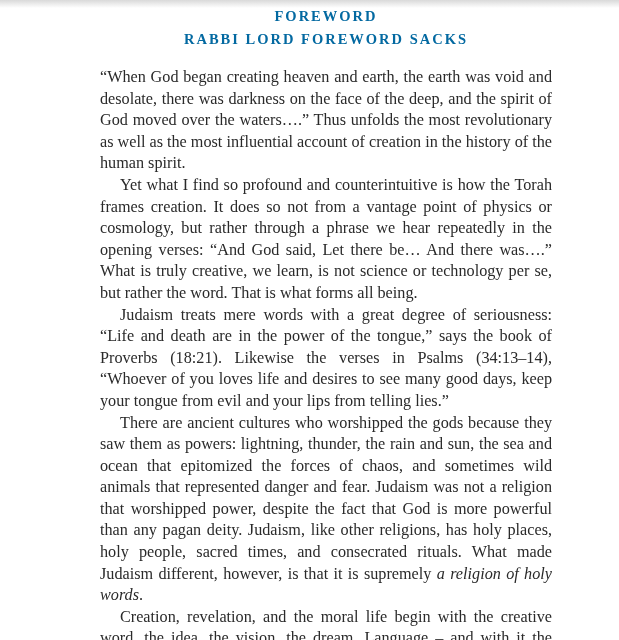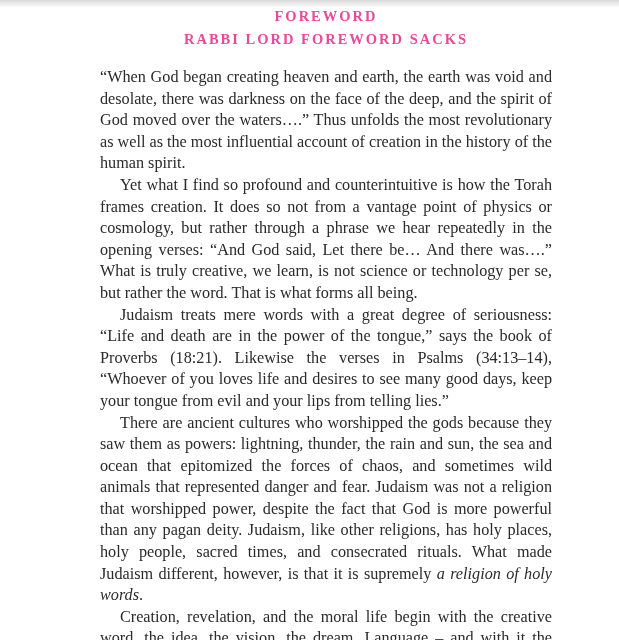--- a/index.html
+++ b/index.html
@@ -14,21 +14,21 @@
     position: absolute; left: 0; top: 0; width: 619px; height: 8px;
     background: linear-gradient(#d9d9d9, rgba(255,255,255,0));
   }
   .page {
     position: absolute; left: 100px; top: 0; width: 452px;
   }
   .heading {
     text-align: center;
     letter-spacing: 2px;
     font-size: 14.5px;
-    color: #ec4899;
+    color: #0369a1;
     margin: 0;
   }
   .h1 { position: absolute; top: 8px; left: 0; width: 452px; }
   .h2 { position: absolute; top: 31px; left: 0; width: 452px; }
   .body-text {
     position: absolute; top: 67px; left: 0; width: 452px;
     font-size: 16.2px;
     line-height: 21.6px;
     text-align: justify;
     hyphens: manual;

